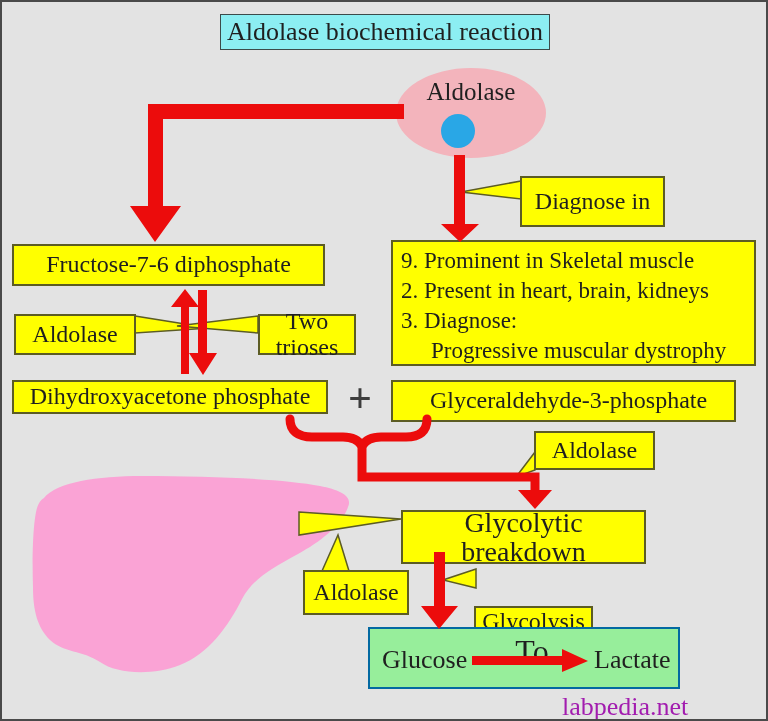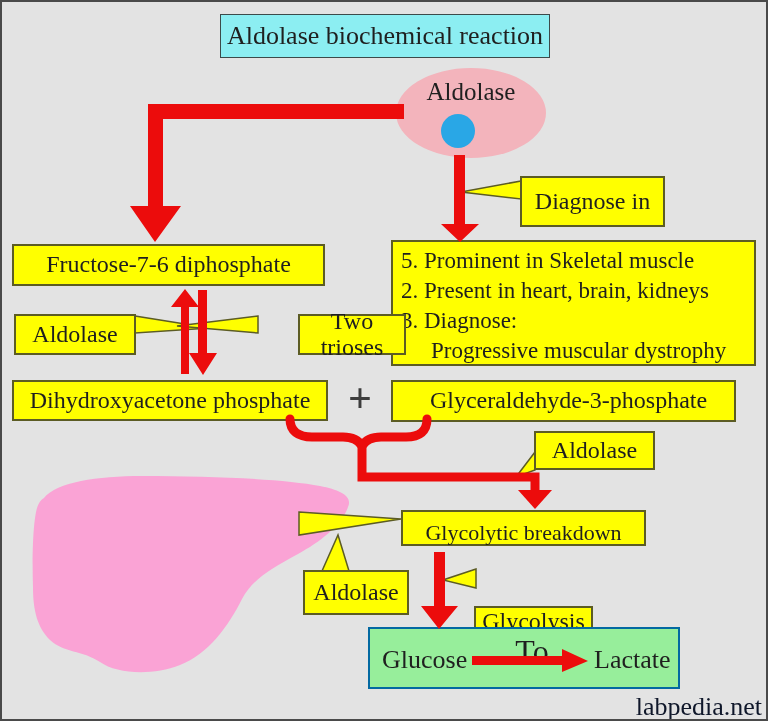--- a/index.html
+++ b/index.html
@@ -58,84 +58,84 @@
 
     <polygon class="pointer" points="519,179 459,190 519,197"></polygon>
     <polygon class="pointer" points="133,314 208,326 133,331"></polygon>
     <polygon class="pointer" points="256,314 175,324 256,331"></polygon>
     <polygon class="pointer" points="533,450 514,475 533,468"></polygon>
     <polygon class="pointer" points="297,510 399,517 297,533"></polygon>
     <polygon class="pointer" points="320,569 336,533 347,569"></polygon>
     <polygon class="pointer" points="474,567 441,578 474,586"></polygon>
   </svg>
 
-  <div class="box cybox" style="left:218px;top:12px;width:330px;height:44px;font-size:26px;">
+  <div class="box cybox" style="left:218px;top:12px;width:330px;height:36px;font-size:26px;">
     <span>Aldolase biochemical reaction</span>
   </div>
 
   <div class="plain" style="left:409px;top:76px;width:120px;text-align:center;font-size:25px;">Aldolase</div>
 
   <div class="box ybox" style="left:10px;top:242px;width:313px;height:42px;font-size:24px;">
     <span>Fructose-7-6 diphosphate</span>
   </div>
 
   <div class="box ybox" style="left:518px;top:174px;width:145px;height:51px;font-size:24px;">
     <span>Diagnose in</span>
   </div>
 
   <div class="box ybox" id="info-box" style="left:389px;top:238px;width:365px;height:126px;">
-    <div>5. Prominent in Skeletal muscle</div>
+    <div>9. Prominent in Skeletal muscle</div>
     <div>2. Present in heart, brain, kidneys</div>
     <div>3. Diagnose:</div>
     <div class="indent">Progressive muscular dystrophy</div>
   </div>
 
   <div class="box ybox" style="left:12px;top:312px;width:122px;height:41px;font-size:24px;">
     <span>Aldolase</span>
   </div>
 
-  <div class="box ybox" style="left:256px;top:312px;width:108px;height:41px;font-size:24px;margin-left:40px;">
+  <div class="box ybox" style="left:256px;top:312px;width:98px;height:41px;font-size:24px;">
     <span>Two trioses</span>
   </div>
 
-  <div class="box ybox" style="left:10px;top:378px;width:316px;height:41px;font-size:24px;">
+  <div class="box ybox" style="left:10px;top:378px;width:316px;height:34px;font-size:24px;">
     <span>Dihydroxyacetone phosphate</span>
   </div>
 
   <div class="plain" style="left:339px;top:373px;width:38px;height:45px;font-size:42px;font-weight:bold;color:#3d3d3d;display:flex;align-items:center;justify-content:center;">+</div>
 
   <div class="box ybox" style="left:389px;top:378px;width:345px;height:42px;font-size:24px;padding-left:10px;">
     <span>Glyceraldehyde-3-phosphate</span>
   </div>
 
   <div class="box ybox" style="left:532px;top:429px;width:121px;height:39px;font-size:24px;">
     <span>Aldolase</span>
   </div>
 
 
   <div class="box ybox" style="left:301px;top:568px;width:106px;height:45px;font-size:24px;">
     <span>Aldolase</span>
   </div>
 
-  <div class="box ybox" style="left:399px;top:508px;width:245px;height:36px;font-size:22px;align-items:flex-end;">
+  <div class="box ybox" style="left:399px;top:508px;width:245px;height:54px;font-size:28px;">
     <span>Glycolytic breakdown</span>
   </div>
 
   <div class="box ybox two-line" style="left:472px;top:560px;width:119px;height:58px;">
     <div>Glycolysis</div>
     <div>in Liver</div>
   </div>
 
   <div class="box gbox" style="left:366px;top:625px;width:312px;height:62px;">
     <span class="plain" style="left:12px;top:17px;font-size:26px;">Glucose</span>
     <span class="plain" style="left:132px;top:6px;width:60px;text-align:center;font-size:32px;">To</span>
     <span class="plain" style="left:224px;top:17px;font-size:26px;">Lactate</span>
   </div>
 
-  <div class="plain" style="left:560px;top:690px;width:200px;text-align:right;font-size:26px;color:#0f172a;">labpedia.net</div>
+  <div class="plain" style="left:560px;top:690px;width:200px;font-size:26px;color:#a21caf;">labpedia.net</div>
 
   <svg id="arrow-layer" class="layer" viewBox="0 0 768 721">
 
     <path class="red" d="M146,102 H402 V117 H161 V204 H179 L153,240 L128,204 H146 Z"></path>
 
     <path class="red" d="M452,153 H463 V222 H477 L458,240 L439,222 H452 Z"></path>
 
     <path class="red" d="M179,372 V305 H169 L183,287 L197,305 H187 V372 Z"></path>
     <path class="red" d="M196,288 H205 V351 H215 L201,373 L187,351 H196 Z"></path>
 

